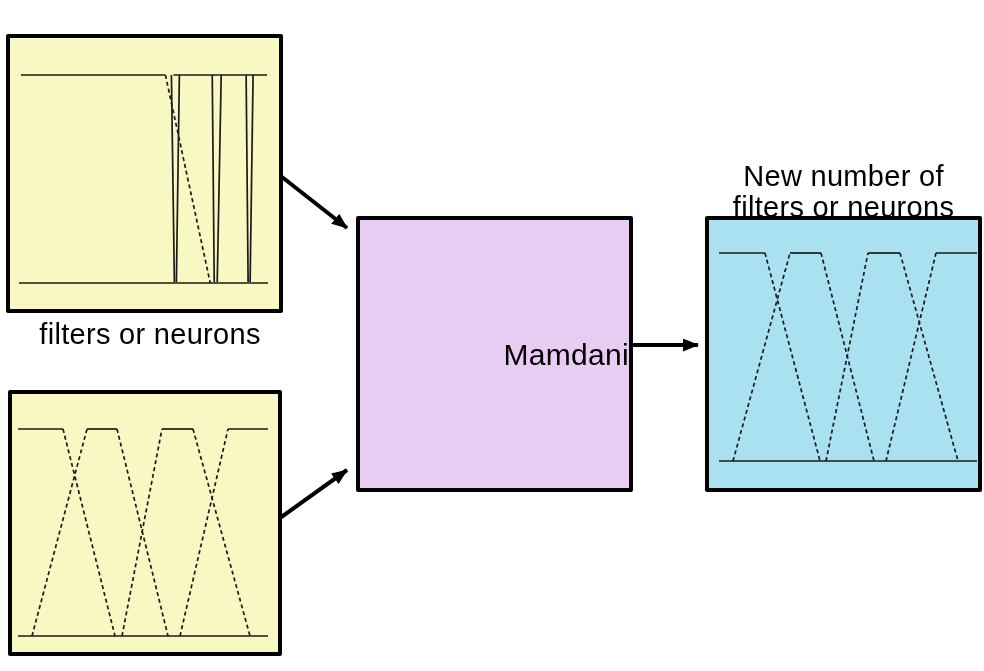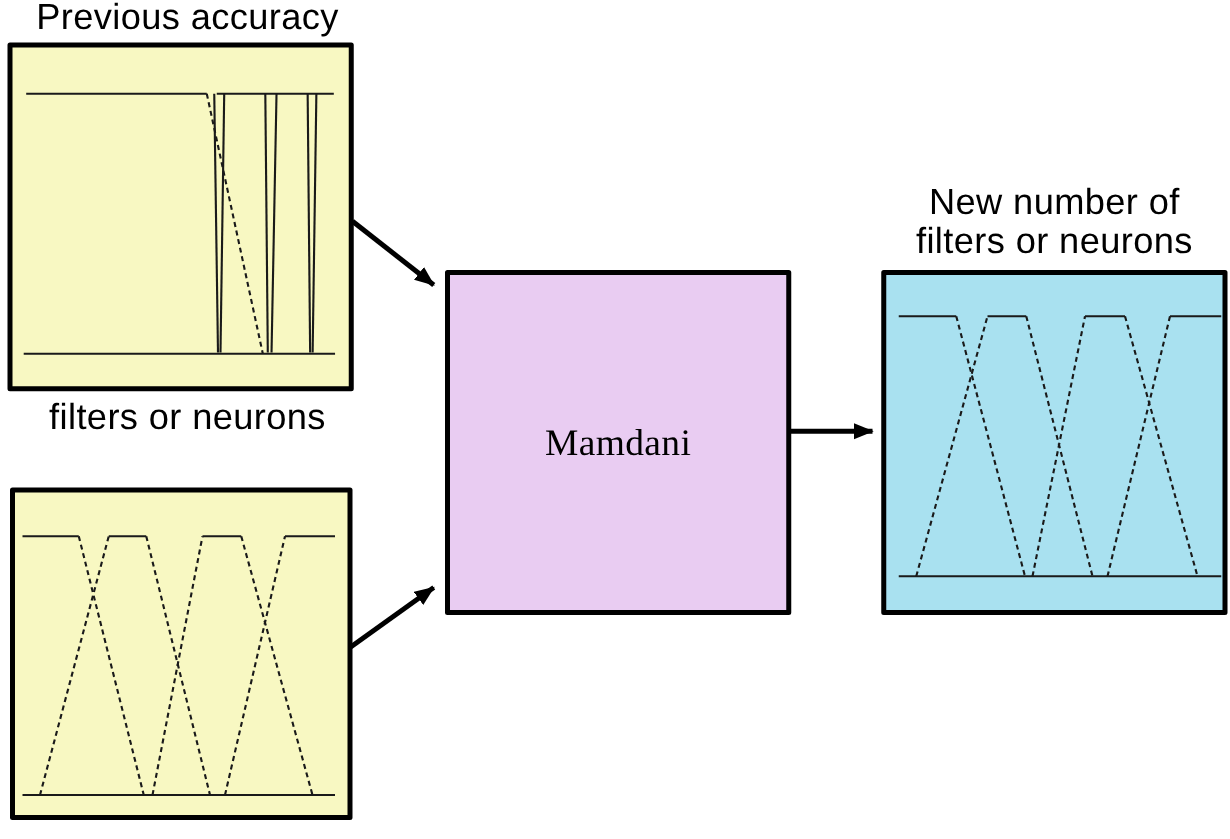--- a/index.html
+++ b/index.html
@@ -22,37 +22,36 @@
   .box{
     position:absolute;
     border:4px solid var(--box-border,#000);
     border-radius:2px;
     box-sizing:border-box;
   }
   .box svg{position:absolute;inset:0;width:100%;height:100%;display:block;}
   .box--input{background:var(--input-fill,#F8F8C2);}
   .box--process{
     background:var(--process-fill,#E9CCF2);
-    display:flex;align-items:center;justify-content:center;font-family:Liberation Serif, serif;
+    display:flex;align-items:center;justify-content:flex-end;
   }
   .box--output{background:var(--output-fill,#A9E1F0);}
   .process-text{
     text-align:center;
     font-size:30px;
     line-height:35px;
     letter-spacing:0.3px;
   }
   .arrows{position:absolute;left:0;top:0;pointer-events:none;}
 </style>
 </head>
 <body>
 
 <div class="canvas">
 
-  <div class="lbl" style="left:0;top:-1px;width:300px;">Previous accuracy</div>
 
   <div class="box box--input" style="left:6px;top:34px;width:277px;height:279px;">
     <svg viewBox="0 0 270 271" preserveAspectRatio="none">
         <polyline points="11,37 156,37" fill="none" stroke="#1a1a1a" stroke-width="1.7"></polyline>
         <polyline points="164,37 258,37" fill="none" stroke="#1a1a1a" stroke-width="1.7"></polyline>
         <polyline points="156,37 201,245" fill="none" stroke="#1a1a1a" stroke-width="1.7" stroke-dasharray="4 3"></polyline>
         <polyline points="162,37 165,244" fill="none" stroke="#1a1a1a" stroke-width="1.7"></polyline>
         <polyline points="170,37 167,244" fill="none" stroke="#1a1a1a" stroke-width="1.7"></polyline>
         <polyline points="203,37 205,244" fill="none" stroke="#1a1a1a" stroke-width="1.7"></polyline>
         <polyline points="212,37 208,244" fill="none" stroke="#1a1a1a" stroke-width="1.7"></polyline>
@@ -81,21 +80,21 @@
         <polyline points="216,35 256,35" fill="none" stroke="#1a1a1a" stroke-width="1.7"></polyline>
       </svg>
   </div>
 
   <div class="box box--process" style="left:356px;top:216px;width:277px;height:276px;">
     <div class="process-text">
       <div>Mamdani</div>
     </div>
   </div>
 
-  <div class="lbl" style="left:705px;top:147px;width:277px;">
+  <div class="lbl" style="left:705px;top:161px;width:277px;">
     <div>New number of</div>
     <div>filters or neurons</div>
   </div>
 
   <div class="box box--output" style="left:705px;top:216px;width:277px;height:276px;">
     <svg viewBox="0 0 269 268" preserveAspectRatio="none">
         <polyline points="10,241 268,241" fill="none" stroke="#1a1a1a" stroke-width="1.7"></polyline>
         <polyline points="10,33 56,33" fill="none" stroke="#1a1a1a" stroke-width="1.7"></polyline>
         <polyline points="56,33 111,241" fill="none" stroke="#1a1a1a" stroke-width="1.7" stroke-dasharray="4 3"></polyline>
         <polyline points="24,241 81,33" fill="none" stroke="#1a1a1a" stroke-width="1.7" stroke-dasharray="4 3"></polyline>

